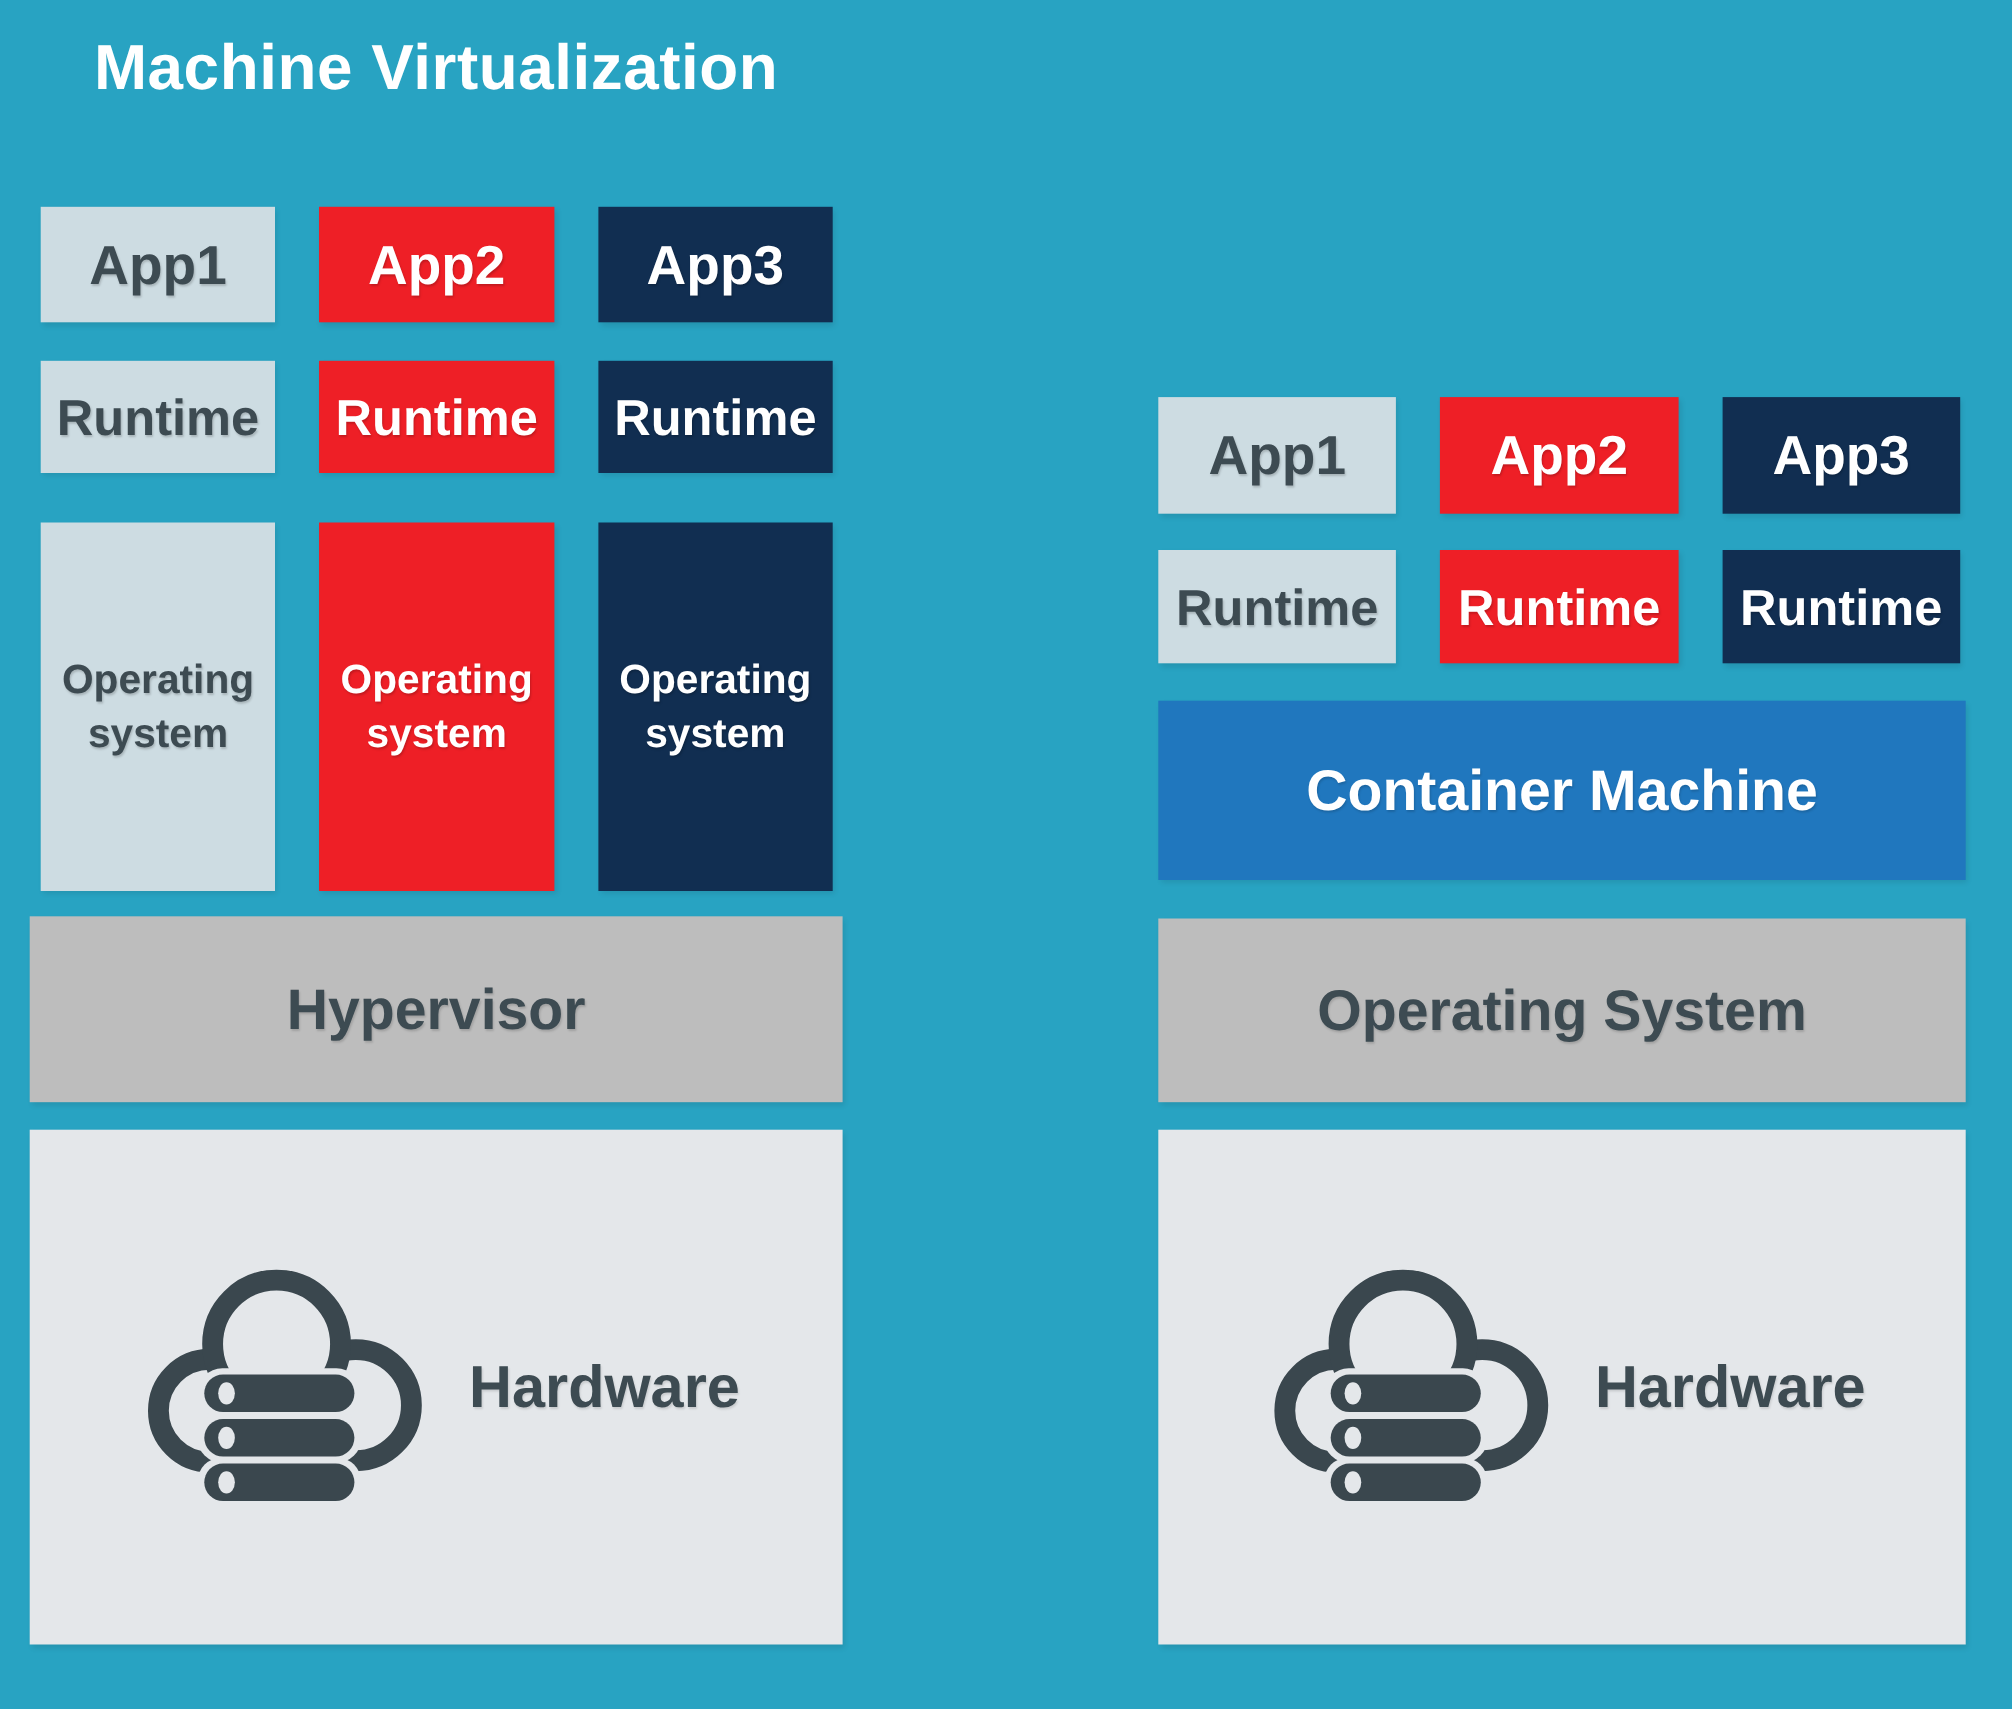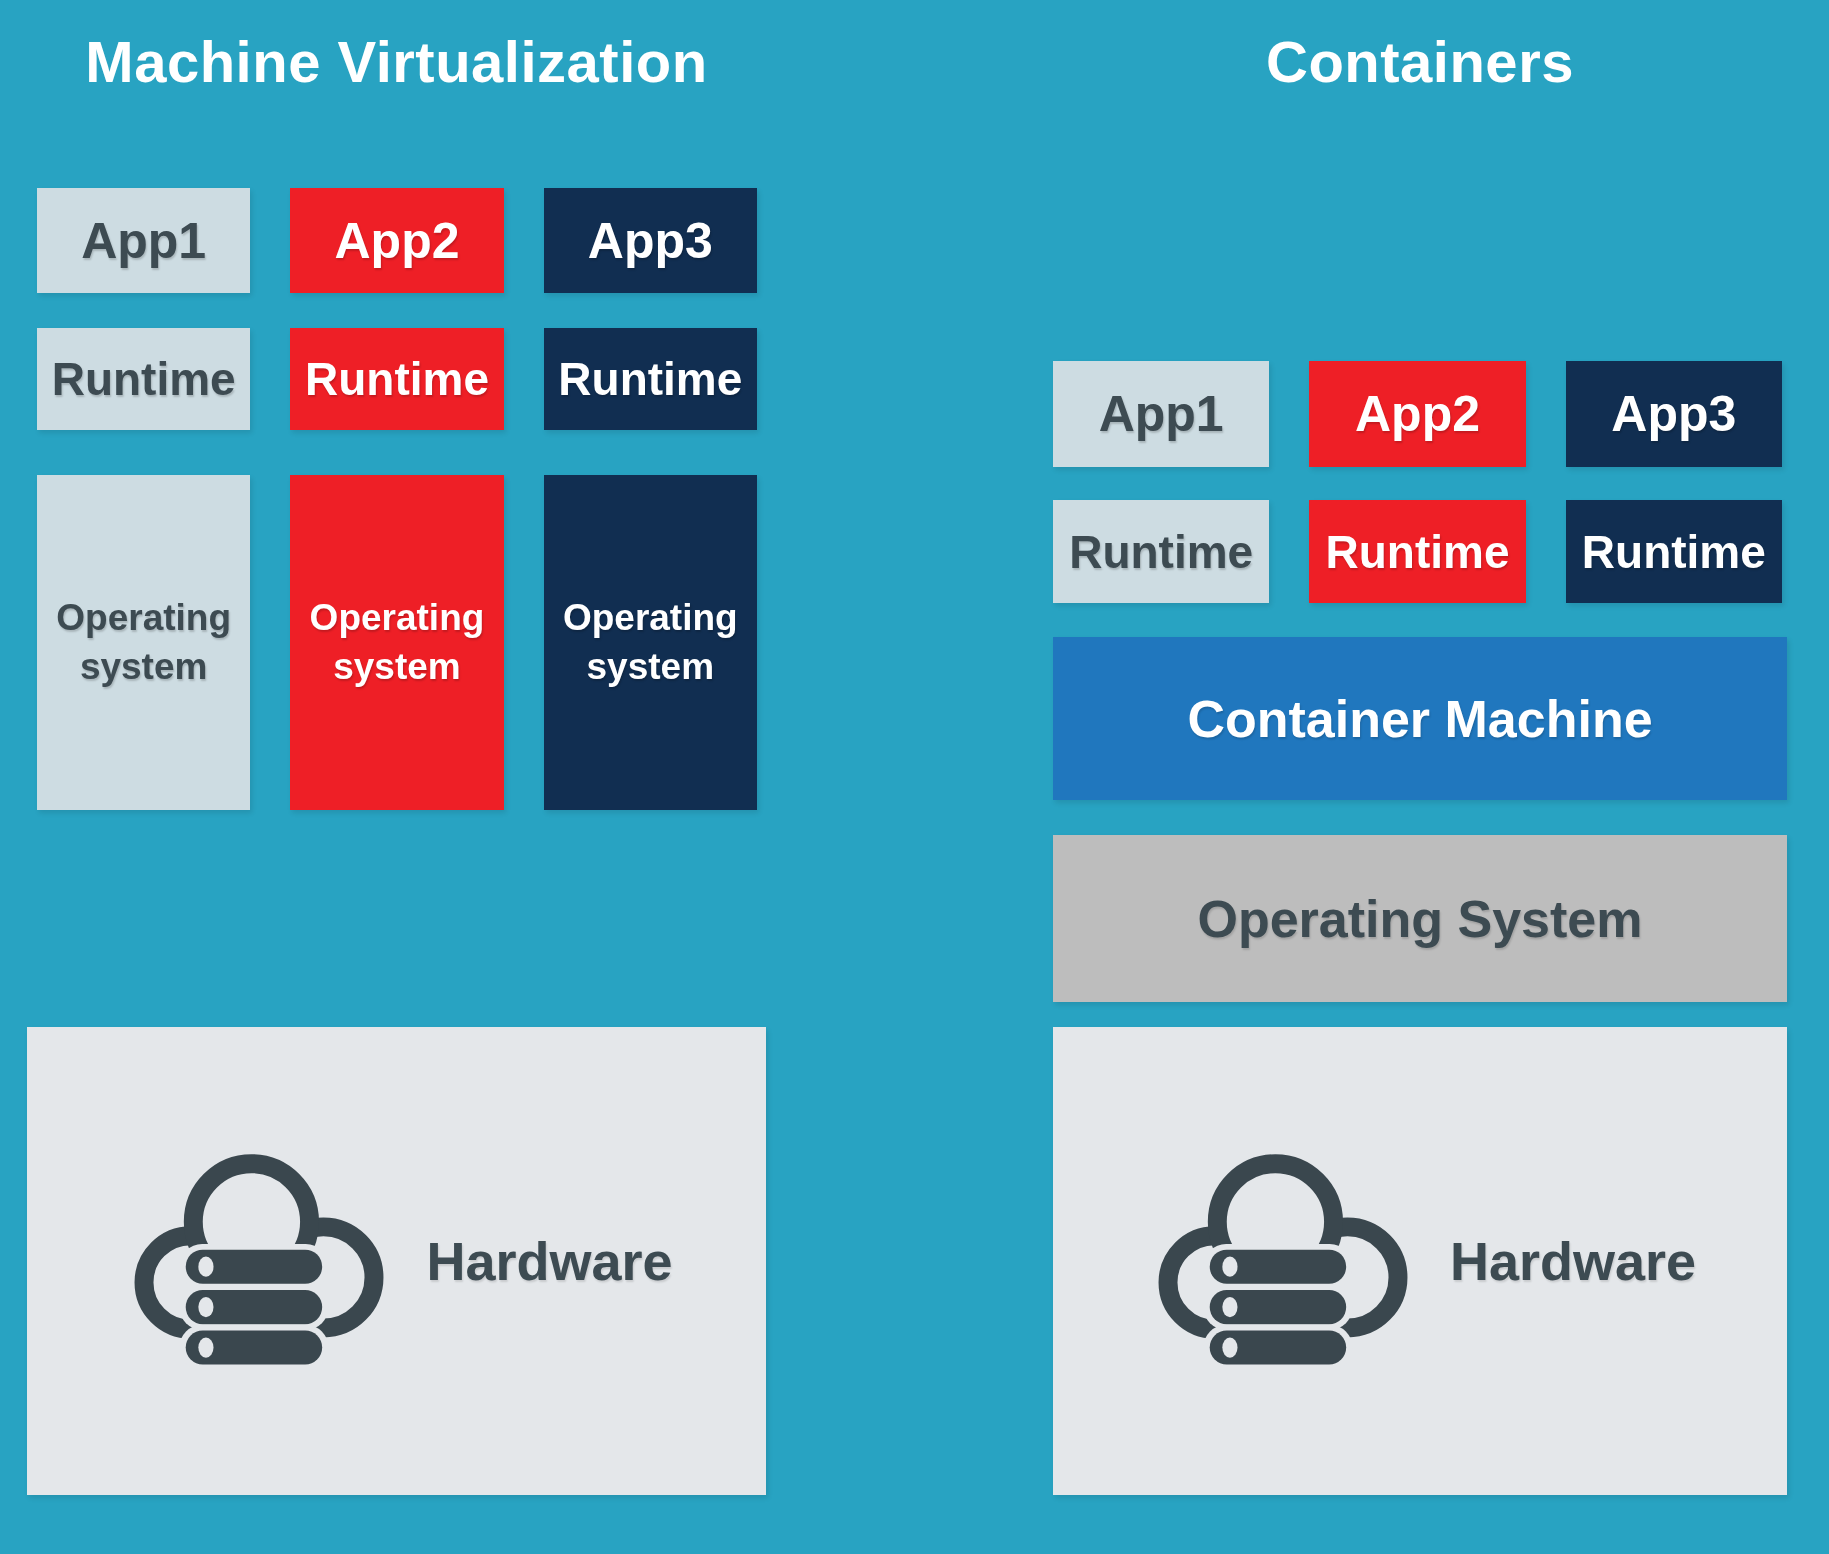--- a/index.html
+++ b/index.html
@@ -98,20 +98,21 @@
       <div class="box red">Runtime</div>
       <div class="box navy">Runtime</div>
     </div>
 
     <div class="row oses">
       <div class="box light">Operating system</div>
       <div class="box red">Operating system</div>
       <div class="box navy">Operating system</div>
     </div>
 
+    <div class="bar hypervisor">Hypervisor</div>
 
     <div class="hardware">
       <svg class="hw-icon" viewBox="0 0 220 182" width="278" height="230" aria-hidden="true">
         <g stroke="var(--icon-color)" stroke-width="15" fill="var(--hardware-gray)">
           <circle cx="56" cy="108" r="37"></circle>
           <circle cx="161" cy="104" r="40"></circle>
           <circle cx="104" cy="60" r="46"></circle>
         </g>
         <g>
           <rect x="47" y="77.5" width="118" height="36" rx="18" fill="var(--hardware-gray)"></rect>
@@ -125,21 +126,20 @@
           <rect x="47" y="141.5" width="118" height="36" rx="18" fill="var(--hardware-gray)"></rect>
           <rect x="52" y="146" width="108" height="27" rx="13.5" fill="var(--icon-color)"></rect>
           <ellipse cx="68" cy="159.5" rx="6" ry="8" fill="var(--hardware-gray)"></ellipse>
         </g>
       </svg>
       <div class="hw-label">Hardware</div>
     </div>
   </section>
 
   <section class="panel right">
-    <h1 class="panel-title">Containers</h1>
 
     <div class="row apps">
       <div class="box light">App1</div>
       <div class="box red">App2</div>
       <div class="box navy">App3</div>
     </div>
 
     <div class="row runtimes">
       <div class="box light">Runtime</div>
       <div class="box red">Runtime</div>

